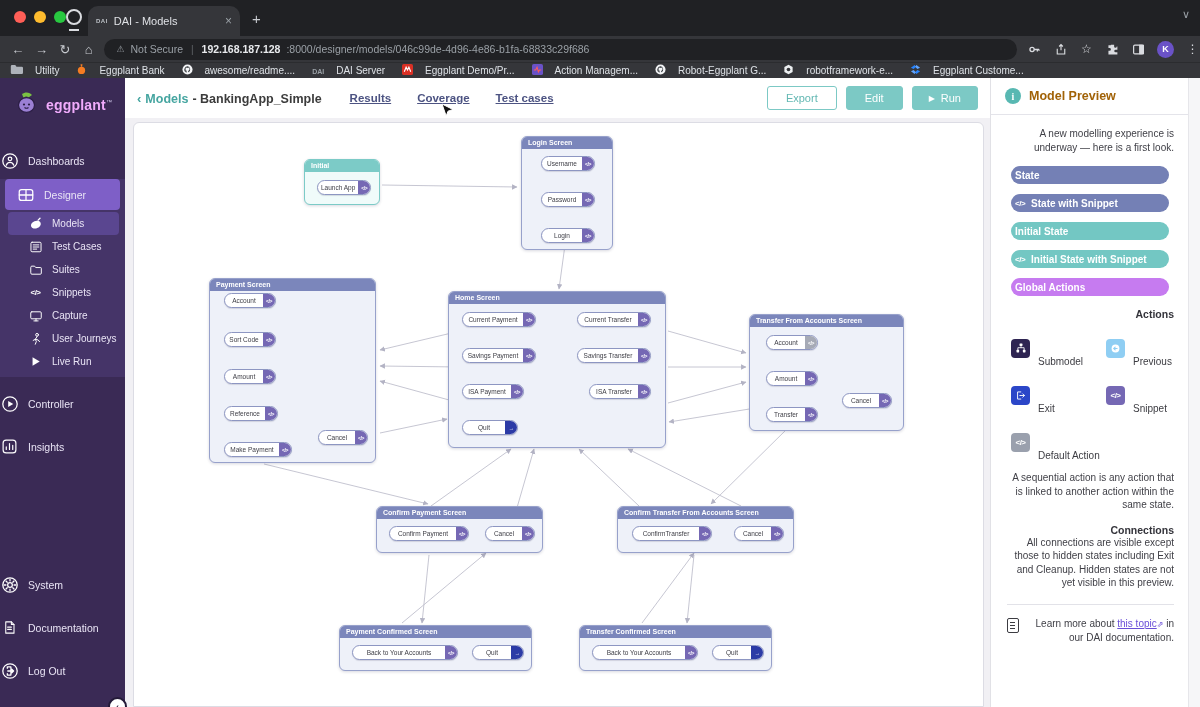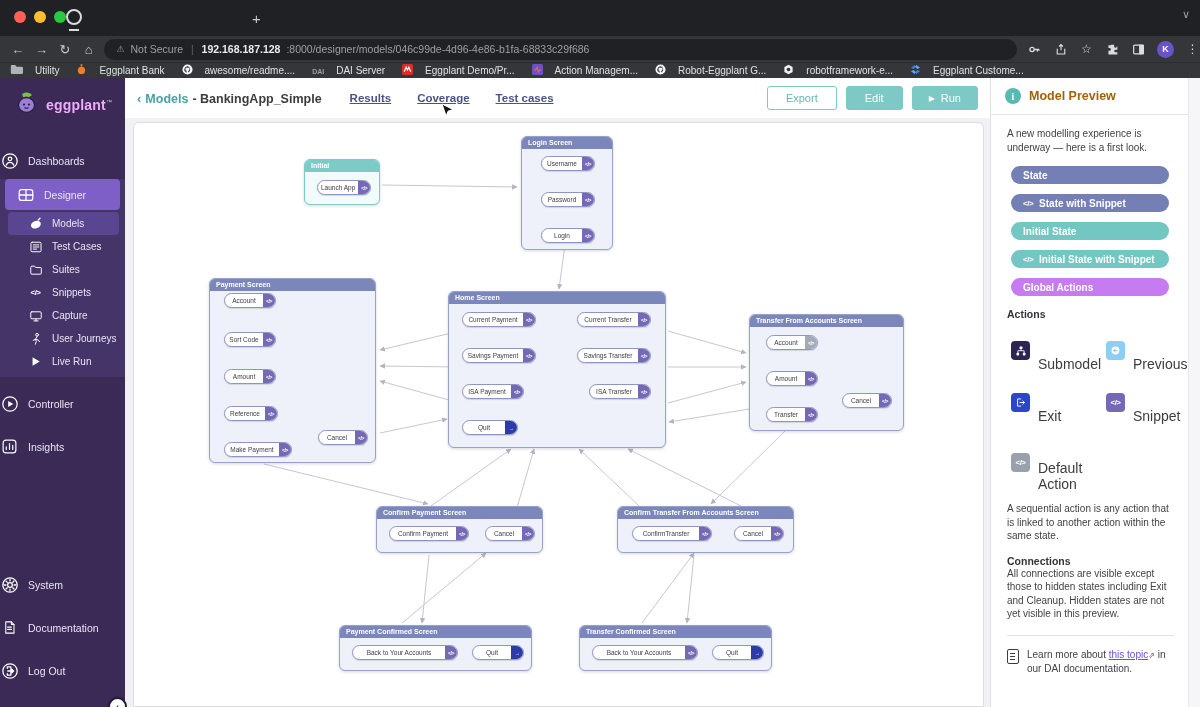--- a/index.html
+++ b/index.html
@@ -81,31 +81,31 @@
   .pill-label { flex:1; font-size:6.5px; color:#3c3c44; display:flex; align-items:center; justify-content:center; padding:0 3px; white-space:nowrap; }
   .pill-badge { width:12px; flex:none; color:#fff; font-size:5px; font-weight:bold; display:flex; align-items:center; justify-content:center; letter-spacing:-0.4px; }
 
   .cursor { position:absolute; z-index:9; }
 
   
   .preview { width:198px; flex:none; background:#fff; border-left:1px solid #e1e1e6; display:flex; flex-direction:column; }
   .pv-head { height:37px; border-bottom:1px solid #e4e4ea; display:flex; align-items:center; gap:8px; padding:0 14px; flex:none; }
   .info-ic { width:16px; height:16px; border-radius:50%; background:#58b8b2; color:#fff; font-size:10px; font-weight:bold; display:flex; align-items:center; justify-content:center; font-family:"Liberation Serif", serif; }
   .pv-title { font-size:12.5px; font-weight:bold; color:#a16207; }
-  .pv-body { padding:12px 14px 0 16px; overflow:hidden; }
+  .pv-body { padding:12px 14px 0 16px; overflow:hidden;text-align:right; }
   .pv-intro { font-size:10px; color:#3f3f46; line-height:1.35; }
   .legend { margin:12px 0 0 4px; display:flex; flex-direction:column; gap:10px; }
-  .lg-pill { height:18px; border-radius:9px; color:#fff; font-size:10px; font-weight:bold; display:flex; align-items:center; padding-left:12px; gap:6px; width:158px; }
+  .lg-pill { height:18px; border-radius:9px; color:#fff; font-size:10px; font-weight:bold; display:flex; align-items:center; padding-left:4px; gap:6px; width:158px; }
   .lg-state { background:#7480b5; } .lg-initial { background:#73c7c3; } .lg-global { background:#c67bf0; }
   .lg-snip { font-size:8px; letter-spacing:-0.5px; }
   .pv-sec-title { font-size:10.5px; font-weight:bold; color:#33333a; margin-top:12px; }
   .actions-grid { display:grid; grid-template-columns:95px 1fr; row-gap:9px; margin:9px 0 0 4px; }
   .act { display:flex; align-items:center; gap:8px; }
   .act-ic { width:19px; height:19px; border-radius:4px; display:flex; align-items:center; justify-content:center; color:#fff; flex:none; }
-  .act-label { font-size:14px; color:#3c3c42;margin-top:27px; }
+  .act-label { font-size:10px; color:#3c3c42;margin-top:27px; }
   .ai-submodel{ background:#2e2452; } .ai-previous{ background:#8fcef3; } .ai-exit{ background:#2b46c8; } .ai-snippet{ background:#7568b4; } .ai-default{ background:#9aa0ad; }
   .pv-para { font-size:10px; color:#3f3f46; line-height:1.35; margin-top:10px; }
   .pv-hr { border:none; border-top:1px solid #e2e2e8; margin:14px 0 12px; }
   .learn { display:flex; gap:8px; align-items:flex-start; }
   .doc-ic { width:12px; height:15px; border:1.4px solid #3c3c42; border-radius:2px; position:relative; flex:none; margin-top:1px; }
   .doc-ic::before { content:""; position:absolute; left:2px; top:3px; width:5px; height:1.4px; background:#3c3c42; box-shadow:0 3px 0 #3c3c42, 0 6px 0 #3c3c42; }
   .learn-text { font-size:10px; color:#3f3f46; line-height:1.4; }
   .topic-link { color:#6a4fd8; text-decoration:underline; }
   .ext { font-size:8px; color:#6a4fd8; }
 
@@ -115,20 +115,25 @@
 <body>
 
 <div class="window">
 
   <div class="titlebar">
     <span class="traffic t-red"></span>
     <span class="traffic t-yellow"></span>
     <span class="traffic t-green"></span>
     <span class="profile-ring"></span>
     <span class="profile-dash"></span>
+    <div class="tab">
+      <span class="tab-fav">DAI</span>
+      <span class="tab-title">DAI - Models</span>
+      <span class="tab-close">×</span>
+    </div>
     <span class="newtab">+</span>
     <span class="win-chev">∨</span>
   </div>
 
   <div class="toolbar">
     <span class="nav-ico" style="margin-left:6px">←</span>
     <span class="nav-ico">→</span>
     <span class="nav-ico">↻</span>
     <span class="nav-ico">⌂</span>
     <div class="urlbar">

